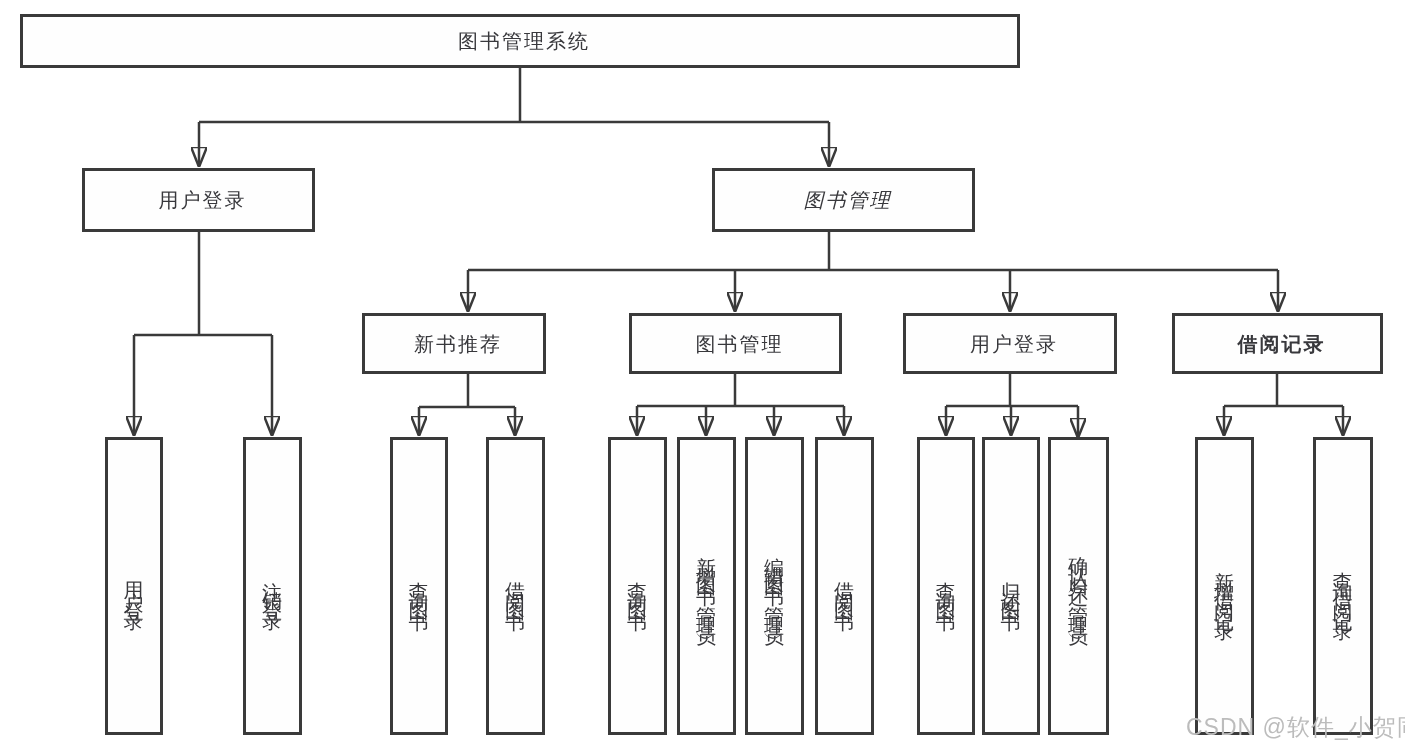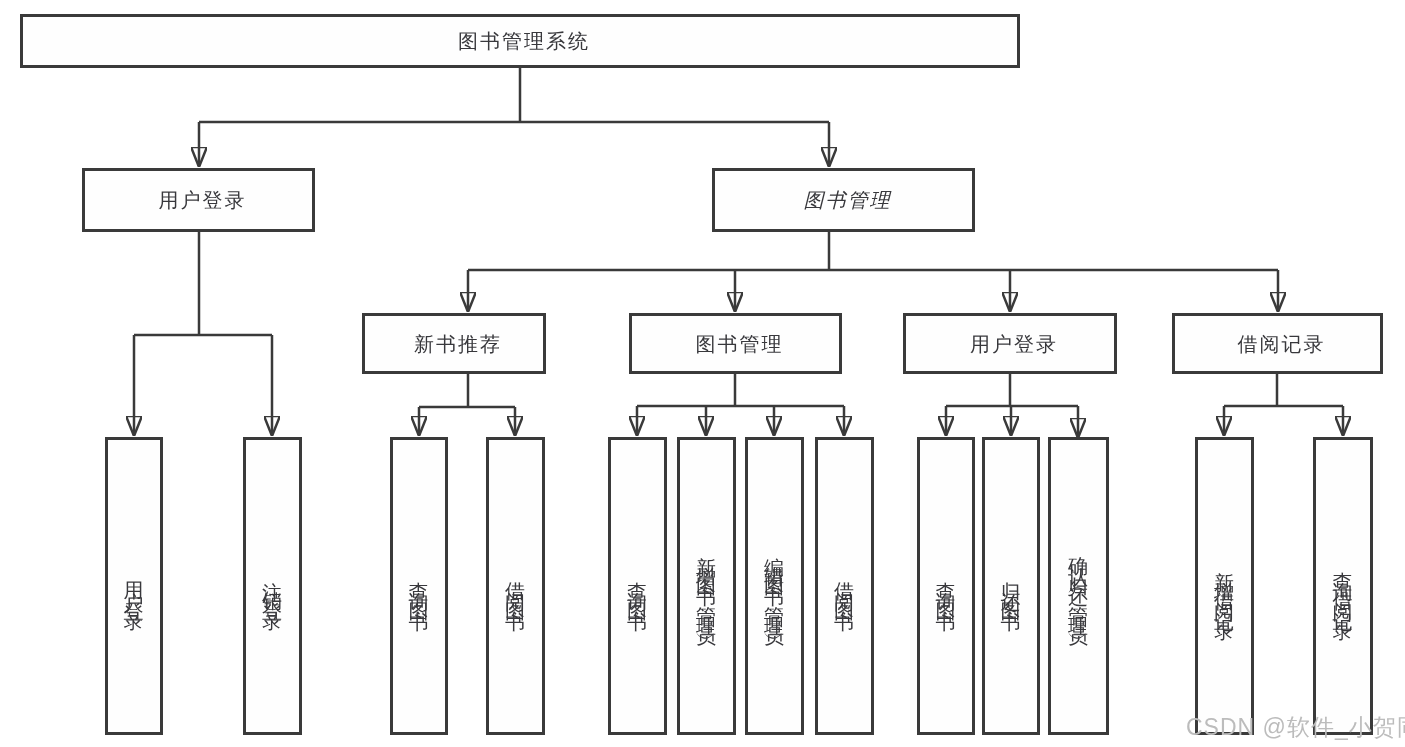--- a/index.html
+++ b/index.html
@@ -47,21 +47,21 @@
     letter-spacing: 10px;
     padding: 4px 0;
   }
   
   #n-root            { left: 20px;   top: 14px;  width: 1000px; height: 54px; }
   #n-user-login      { left: 82px;   top: 168px; width: 233px;  height: 64px; }
   #n-book-mgmt       { left: 712px;  top: 168px; width: 263px;  height: 64px; font-style: italic; }
   #n-new-book-rec    { left: 362px;  top: 313px; width: 184px;  height: 61px; }
   #n-book-borrow     { left: 629px;  top: 313px; width: 213px;  height: 61px; }
   #n-current-borrow  { left: 903px;  top: 313px; width: 214px;  height: 61px; }
-  #n-borrow-records  { left: 1172px; top: 313px; width: 211px;  height: 61px; }
+  #n-borrow-records  { left: 1172px; top: 313px; width: 211px;  height: 61px; font-weight: bold; }
   .leaf              { top: 437px; height: 298px; }
   #n-leaf-user-login { left: 105px;  width: 58px; }
   #n-leaf-logout     { left: 243px;  width: 59px; }
   #n-leaf-nb-query   { left: 390px;  width: 58px; }
   #n-leaf-nb-borrow  { left: 486px;  width: 59px; }
   #n-leaf-bb-query   { left: 608px;  width: 59px; }
   #n-leaf-bb-add     { left: 677px;  width: 59px; }
   #n-leaf-bb-edit    { left: 745px;  width: 59px; }
   #n-leaf-bb-borrow  { left: 815px;  width: 59px; }
   #n-leaf-cb-query   { left: 917px;  width: 58px; }

